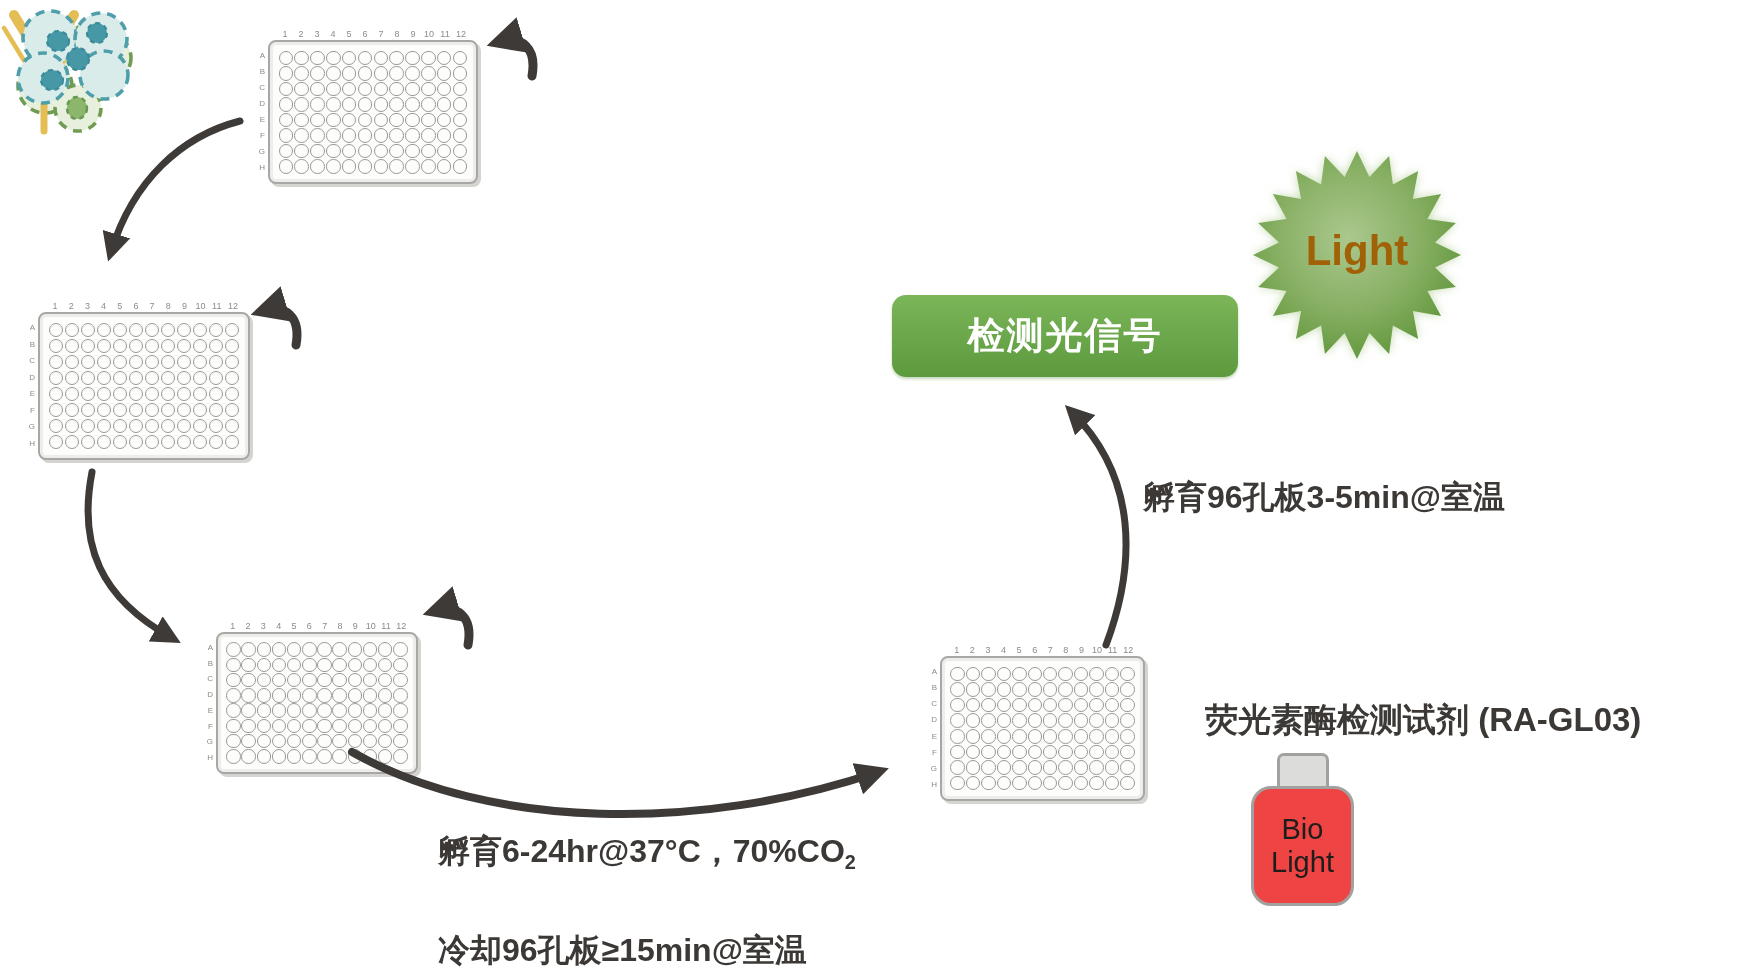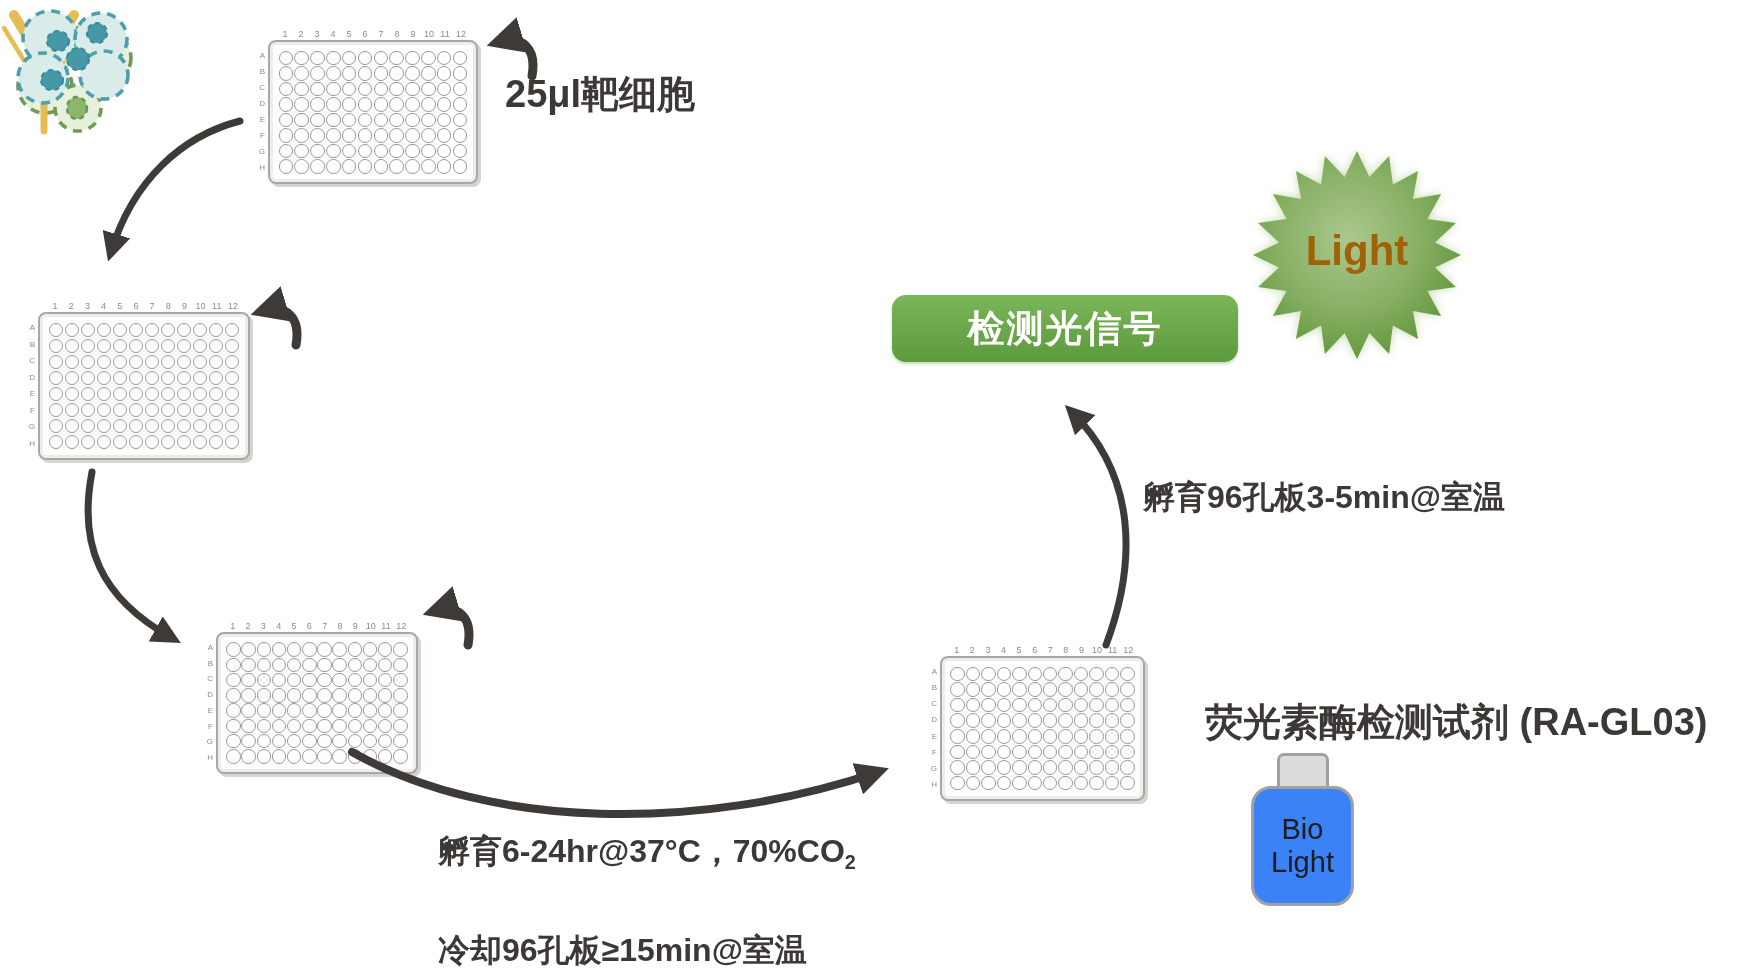--- a/index.html
+++ b/index.html
@@ -16,33 +16,33 @@
   .plate-body{grid-column:2;grid-row:2;background:#fdfdfc;border:2.5px solid #a9a7a4;border-radius:8px;
     box-shadow:3px 3px 0 #d6d4d1, inset 0 0 0 3px #ededeb;display:flex;}
   .wells{flex:1;display:grid;grid-template-columns:repeat(12,1fr);grid-template-rows:repeat(8,1fr);margin:8px;}
   .wells i{display:block;width:12.5px;height:12.5px;border:1.4px solid #9b9997;border-radius:50%;margin:auto;}
   
   .lbl{position:absolute;font-weight:600;white-space:nowrap;color:#3b3835;line-height:1.2;}
   .step-lbl{font-size:38px;}
   .note-lbl{font-size:32px;}
   sub{font-size:0.62em;}
   
-  .detect-btn{position:absolute;left:892px;top:295px;width:346px;height:67px;border-radius:14px;
+  .detect-btn{position:absolute;left:892px;top:295px;width:346px;height:82px;border-radius:14px;
     background:linear-gradient(#7bb659,#5c9a3d);display:flex;align-items:center;justify-content:center;
     color:#fff;font-size:37px;font-weight:bold;letter-spacing:2px;box-shadow:0 2px 3px rgba(90,140,60,.35);}
   
   .starburst{position:absolute;left:1247px;top:145px;width:220px;height:220px;}
   .starburst svg{position:absolute;inset:0;filter:drop-shadow(0 0 5px rgba(150,190,110,.55));}
   .star-label{position:absolute;inset:0;display:flex;align-items:center;justify-content:center;
     color:#a16207;font-size:42px;font-weight:bold;transform:translateY(-4px);}
   
   .bottle{position:absolute;left:1251px;top:753px;width:103px;height:153px;}
   .bottle-neck{position:absolute;left:26px;top:0;width:46px;height:40px;background:#dcdcda;
     border:3px solid #a3a19f;border-radius:7px 7px 0 0;}
-  .bottle-body{position:absolute;left:0;top:33px;width:97px;height:114px;background:#3b82f6;
+  .bottle-body{position:absolute;left:0;top:33px;width:97px;height:114px;background:#ef4444;
     border:3px solid #a3a19f;border-radius:20px;display:flex;flex-direction:column;
     align-items:center;justify-content:center;font-size:29px;line-height:1.15;color:#1d1d1b;font-weight:500;}
   
   .overlay{position:absolute;inset:0;pointer-events:none;}
 </style>
 </head>
 <body>
 
 <div id="canvas">
 
@@ -607,21 +607,20 @@
         <circle cx="104" cy="75" r="24"></circle>
     </g>
     <g fill="#4798a6" stroke="#3a8b99" stroke-width="2.2" stroke-dasharray="5 4">
       <ellipse cx="58" cy="41" rx="11" ry="10"></ellipse>
         <ellipse cx="97" cy="33" rx="10" ry="10"></ellipse>
       <ellipse cx="52" cy="80" rx="11" ry="10"></ellipse>
         <ellipse cx="78" cy="59" rx="11" ry="11"></ellipse>
     </g>
   </svg>
 
-  <div class="lbl step-lbl" style="left:505px;top:72px;">25μl靶细胞</div>
 
   <div class="lbl note-lbl" style="left:438px;top:832px;">
     <span>孵育6-24hr@37°C，70%CO</span><sub>2</sub>
   </div>
   <div class="lbl note-lbl" style="left:438px;top:931px;">冷却96孔板≥15min@室温</div>
 
   <div class="lbl note-lbl" style="left:1143px;top:478px;">孵育96孔板3-5min@室温</div>
 
   <div class="detect-btn">检测光信号</div>
 
@@ -632,21 +631,21 @@
           <stop offset="0%" stop-color="#abc88e"></stop>
           <stop offset="55%" stop-color="#88b064"></stop>
           <stop offset="100%" stop-color="#5f953a"></stop>
         </radialGradient>
       </defs>
       <polygon id="star-poly" fill="url(#starg)" points="110.0,6.0 122.4,32.0 142.1,11.1 145.9,39.6 171.1,25.9 165.9,54.1 194.1,48.9 180.4,74.1 208.9,77.9 188.0,97.6 214.0,110.0 188.0,122.4 208.9,142.1 180.4,145.9 194.1,171.1 165.9,165.9 171.1,194.1 145.9,180.4 142.1,208.9 122.4,188.0 110.0,214.0 97.6,188.0 77.9,208.9 74.1,180.4 48.9,194.1 54.1,165.9 25.9,171.1 39.6,145.9 11.1,142.1 32.0,122.4 6.0,110.0 32.0,97.6 11.1,77.9 39.6,74.1 25.9,48.9 54.1,54.1 48.9,25.9 74.1,39.6 77.9,11.1 97.6,32.0"></polygon>
     </svg>
     <div class="star-label">Light</div>
   </div>
 
-  <div class="lbl" style="left:1205px;top:700px;font-size:38px;">荧光素酶检测试剂 (RA-GL03)</div>
+  <div class="lbl" style="left:1205px;top:700px;font-size:33px;">荧光素酶检测试剂 (RA-GL03)</div>
 
   <div class="bottle">
     <div class="bottle-neck"></div>
     <div class="bottle-body">
       <div>Bio</div>
       <div>Light</div>
     </div>
   </div>
 
 </div>

